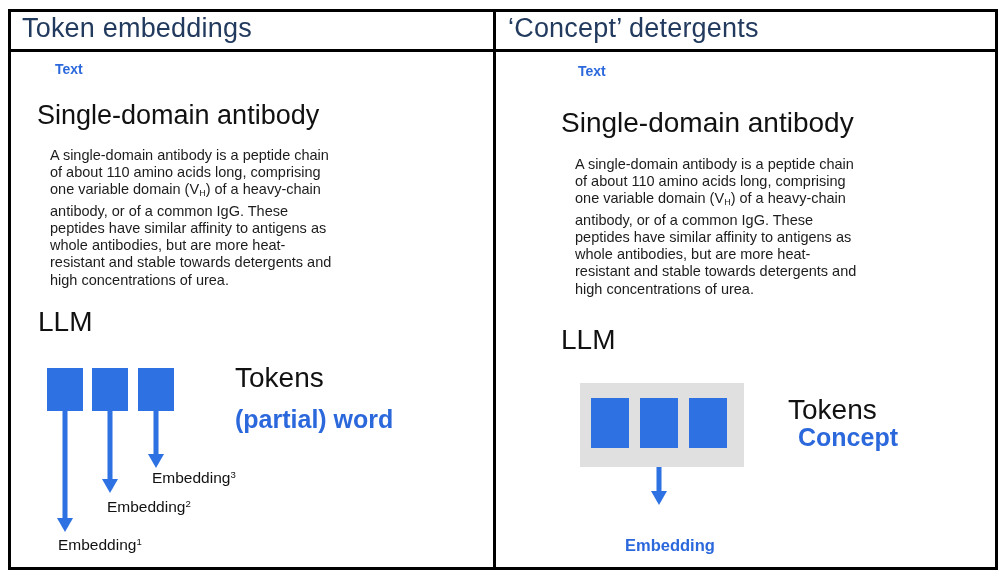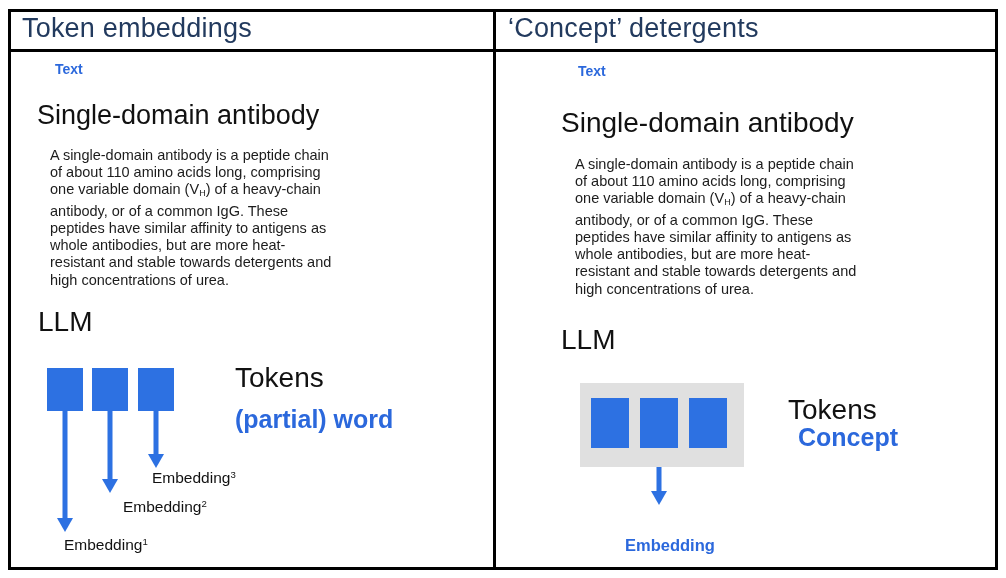--- a/index.html
+++ b/index.html
@@ -97,22 +97,22 @@
 </div>
 <div class="abs dn-arrow" style="left:148px; top:411px; height:57px;">
   <div class="shaft"></div>
     <div class="head"></div>
 </div>
 
 <div class="abs tokens-label" style="left:235px; top:362px;">Tokens</div>
 <div class="abs tokens-meaning" style="left:235px; top:405px;">(partial) word</div>
 
 <div class="abs embedding-item" style="left:152px; top:469px;text-align:center;"><span>Embedding</span><sup>3</sup></div>
-<div class="abs embedding-item" style="left:107px; top:498px;margin-left:16px;"><span>Embedding</span><sup>2</sup></div>
-<div class="abs embedding-item" style="left:64px; top:536px;"><span>Embedding</span><sup>1</sup></div>
+<div class="abs embedding-item" style="left:107px; top:498px;"><span>Embedding</span><sup>2</sup></div>
+<div class="abs embedding-item" style="left:58px; top:536px;"><span>Embedding</span><sup>1</sup></div>
 
 <div class="abs panel-header" style="left:508px; top:12px;">‘Concept’ detergents</div>
 
 <div class="abs text-label" style="left:578px; top:63px;">Text</div>
 
 <div class="abs article-heading" style="left:561px; top:107px; font-size:28px;">Single-domain antibody</div>
 
 <div class="abs para" style="left:575px; top:156px; width:310px;">
   <div>A single-domain antibody is a peptide chain</div>
   <div>of about 110 amino acids long, comprising</div>

